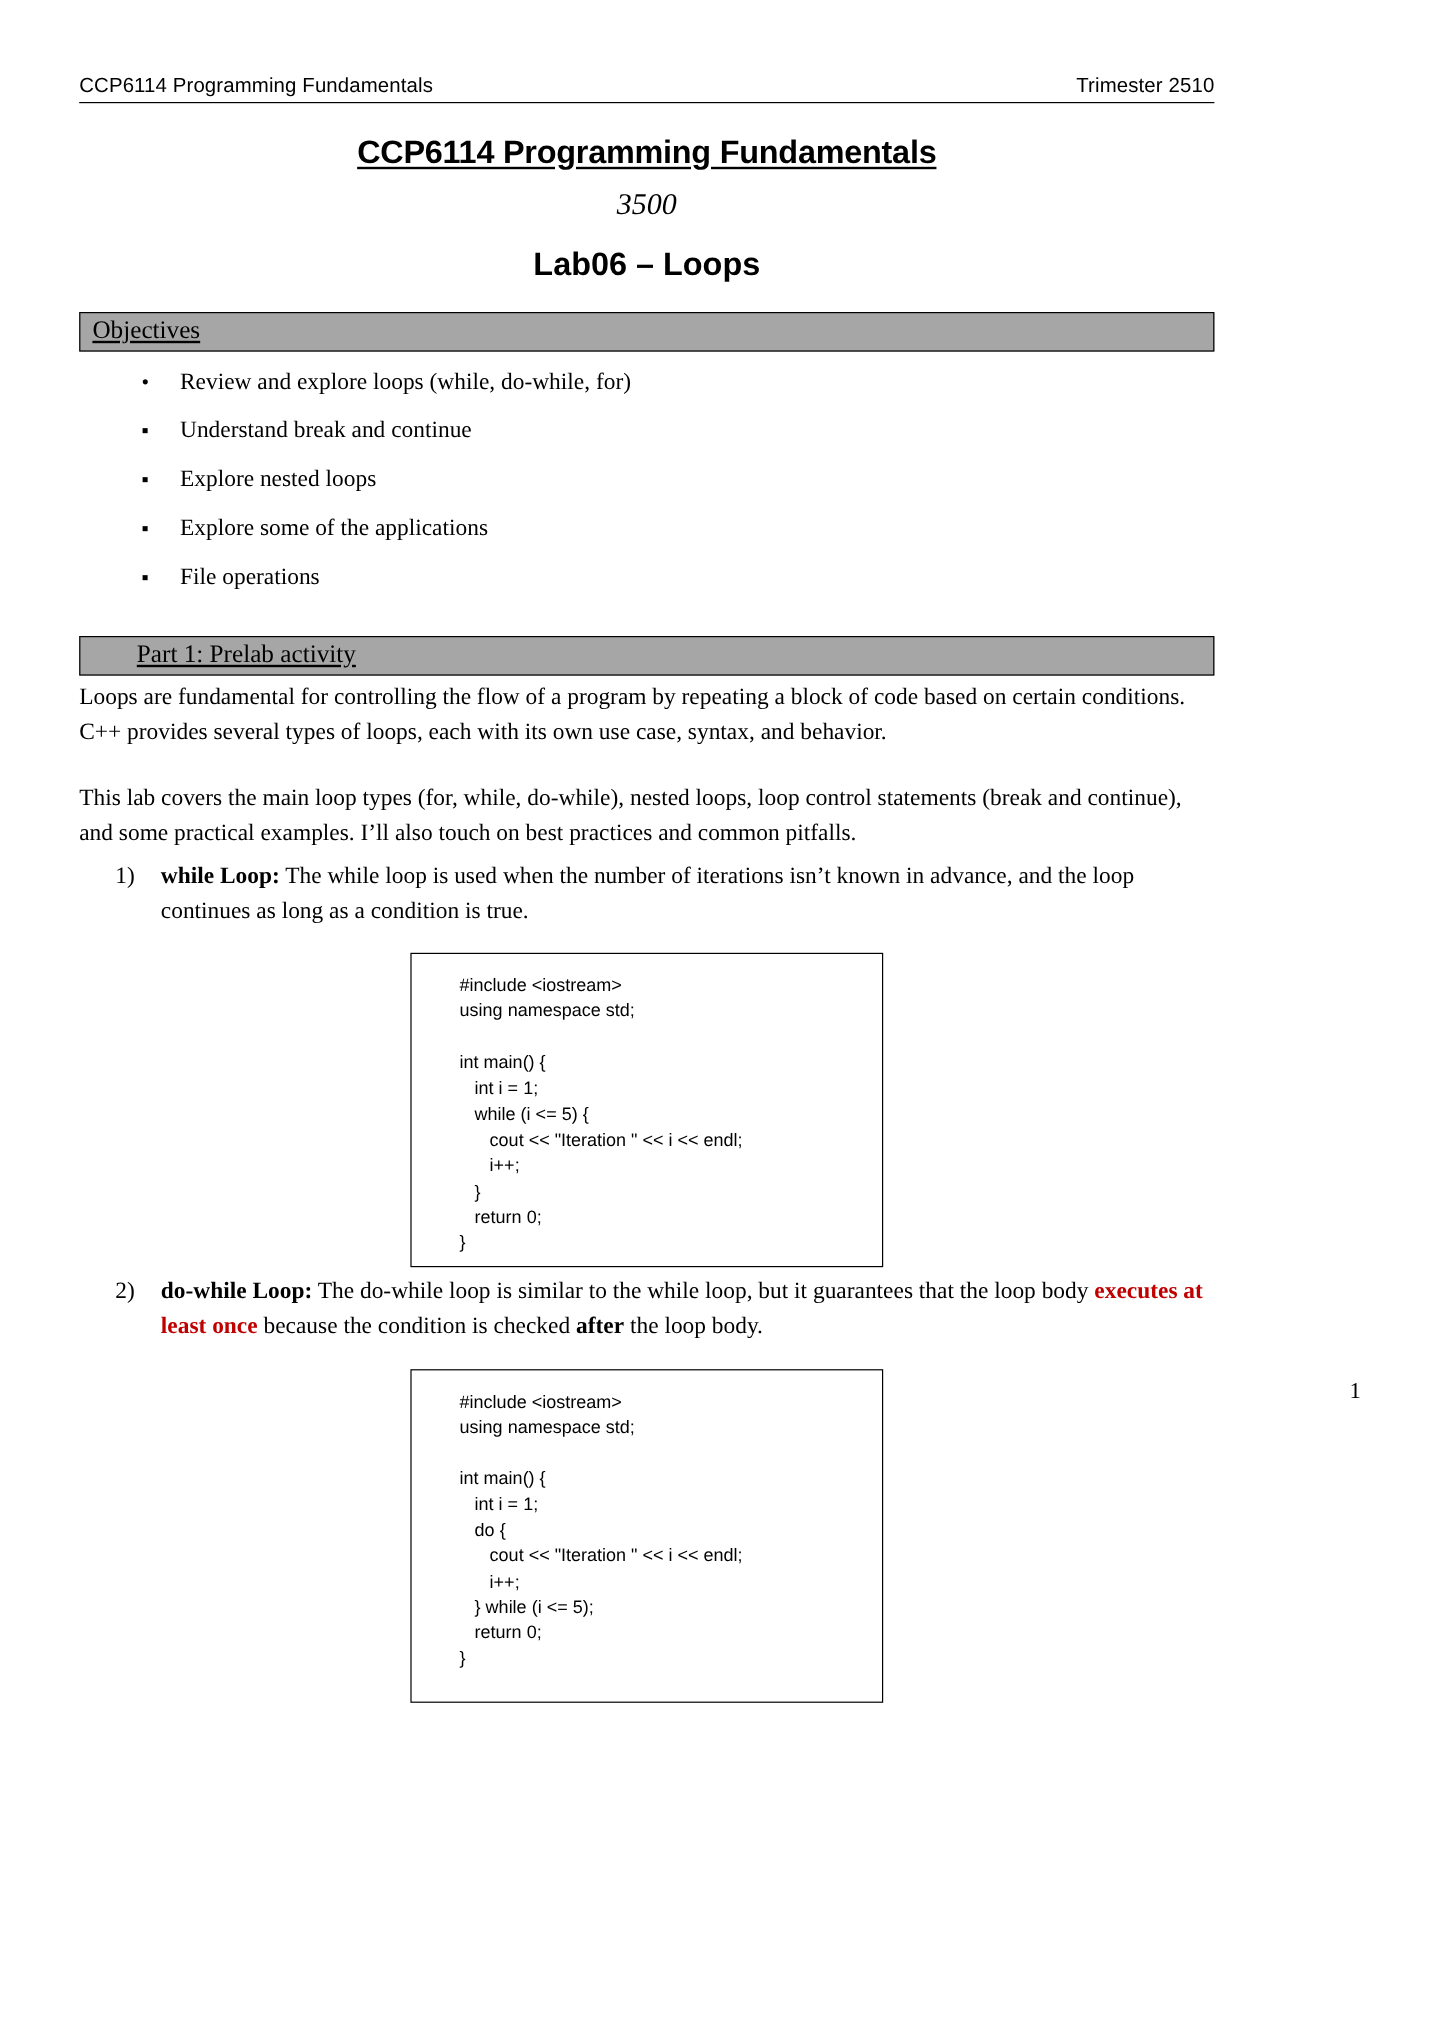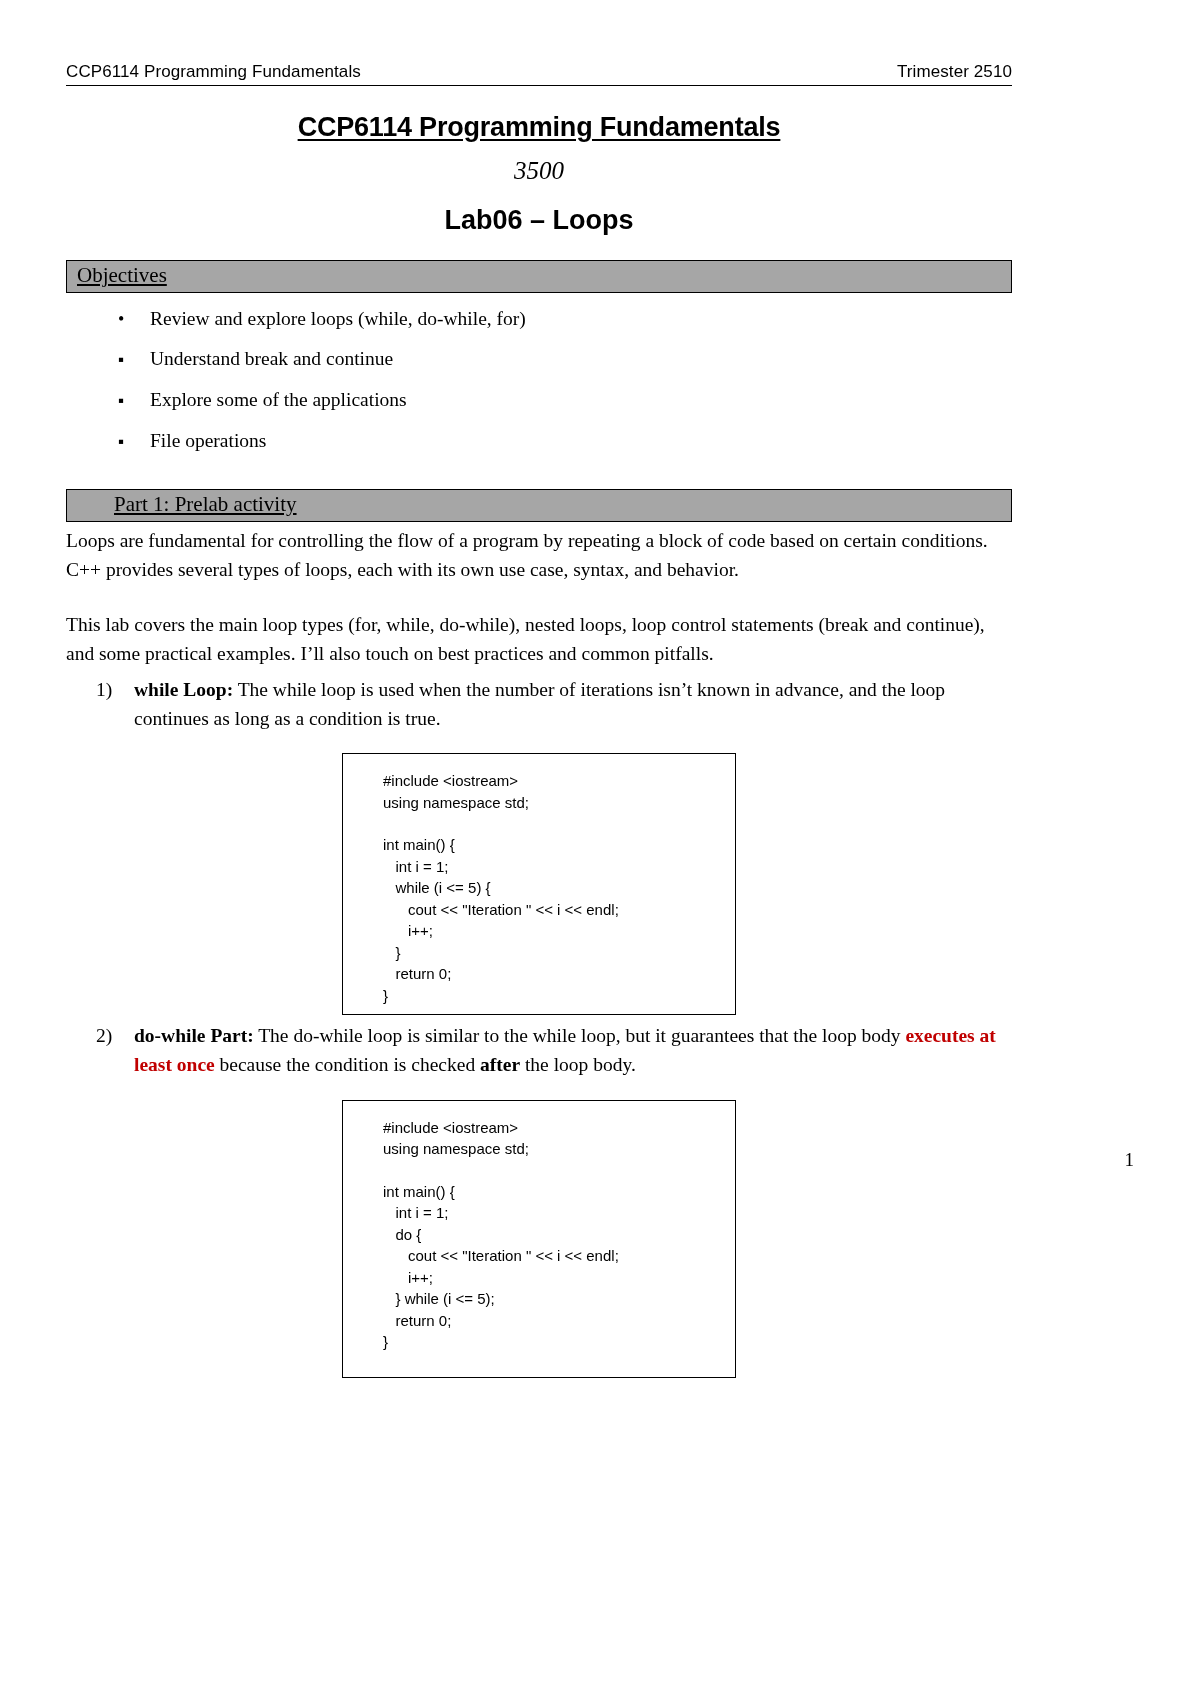--- a/index.html
+++ b/index.html
@@ -192,20 +192,24 @@
     <div class="banner banner-objectives">Objectives</div>
 
     <ul class="obj-list">
       <li>
         <span class="marker marker-disc"></span>
         <span>Review and explore loops (while, do-while, for)</span>
       </li>
       <li>
         <span class="marker marker-square"></span>
         <span>Understand break and continue</span>
+      </li>
+      <li>
+        <span class="marker marker-square"></span>
+        <span>Explore nested loops</span>
       </li>
       <li>
         <span class="marker marker-square"></span>
         <span>Explore some of the applications</span>
       </li>
       <li>
         <span class="marker marker-square"></span>
         <span>File operations</span>
       </li>
     </ul>
@@ -232,21 +236,21 @@
       cout &lt;&lt; "Iteration " &lt;&lt; i &lt;&lt; endl;
       i++;
    }
    return 0;
 }</pre>
     </div>
 
     <ol class="num-list">
       <li>
         <span class="num">2)</span>
-        <b>do-while Part:</b><span> The do-while loop is similar to the while loop, but it guarantees that the loop body </span><span class="red">executes at least once</span><span> because the condition is checked </span><b>after</b><span> the loop body.</span>
+        <b>do-while Loop:</b><span> The do-while loop is similar to the while loop, but it guarantees that the loop body </span><span class="red">executes at least once</span><span> because the condition is checked </span><b>after</b><span> the loop body.</span>
       </li>
     </ol>
 
     <div class="code-box second">
       <pre class="code">#include &lt;iostream&gt;
 using namespace std;
 
 int main() {
    int i = 1;
    do {

